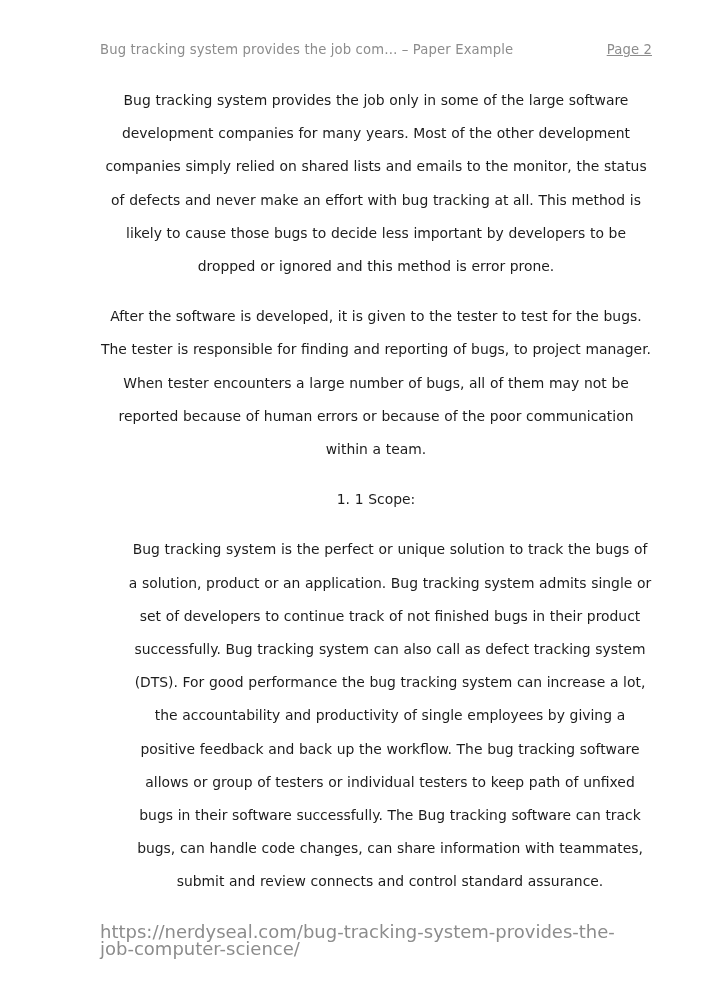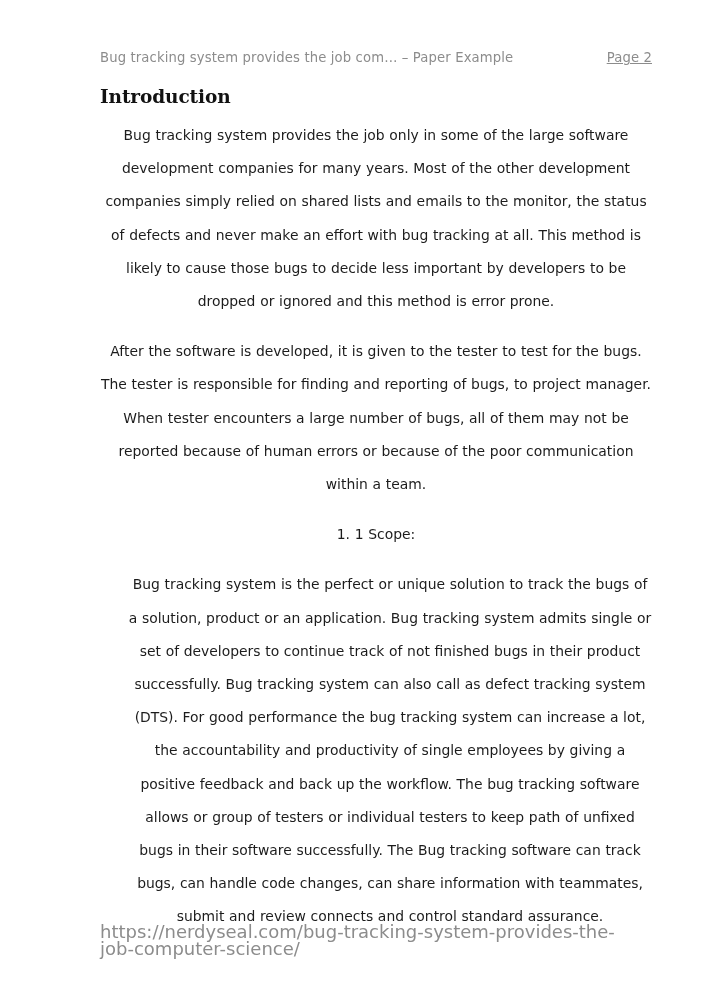--- a/index.html
+++ b/index.html
@@ -31,21 +31,20 @@
     justify-content: space-between;
     font-size: 13.2px;
     color: #8c8c8c;
     letter-spacing: 0.01em;
     line-height: 17px;
     white-space: nowrap;
   }
   .page-header .doc-title {
     overflow: hidden;
     text-overflow: ellipsis;
-    margin-top: 8px;
   }
   .page-header .page-number {
     padding-left: 16px;
     flex: none;
     text-decoration: underline;
   }
   .content {
     position: absolute;
     top: 84px;
     left: 100px;
@@ -90,21 +89,20 @@
 
 <div class="page">
 
   <div class="page-header">
     <span class="doc-title">Bug tracking system provides the job com… – Paper Example</span>
     <span class="page-number">Page 2</span>
   </div>
 
   <div class="content">
 
-    <h1 class="section-heading">Introduction</h1>
 
     <p class="body-par">Bug tracking system provides the job only in some of the large software development companies for many years. Most of the other development companies simply relied on shared lists and emails to the monitor, the status of defects and never make an effort with bug tracking at all. This method is likely to cause those bugs to decide less important by developers to be dropped or ignored and this method is error prone.</p>
 
     <p class="body-par">After the software is developed, it is given to the tester to test for the bugs. The tester is responsible for finding and reporting of bugs, to project manager. When tester encounters a large number of bugs, all of them may not be reported because of human errors or because of the poor communication within a team.</p>
 
     <p class="body-par">1. 1 Scope:</p>
 
     <p class="body-par tight-last">Bug tracking system is the perfect or unique solution to track the bugs of a solution, product or an application. Bug tracking system admits single or set of developers to continue track of not finished bugs in their product successfully. Bug tracking system can also call as defect tracking system (DTS). For good performance the bug tracking system can increase a lot, the accountability and productivity of single employees by giving a positive feedback and back up the workflow. The bug tracking software allows or group of testers or individual testers to keep path of unfixed bugs in their software successfully. The Bug tracking software can track bugs, can handle code changes, can share information with teammates, submit and review connects and control standard assurance.</p>
 
   </div>

